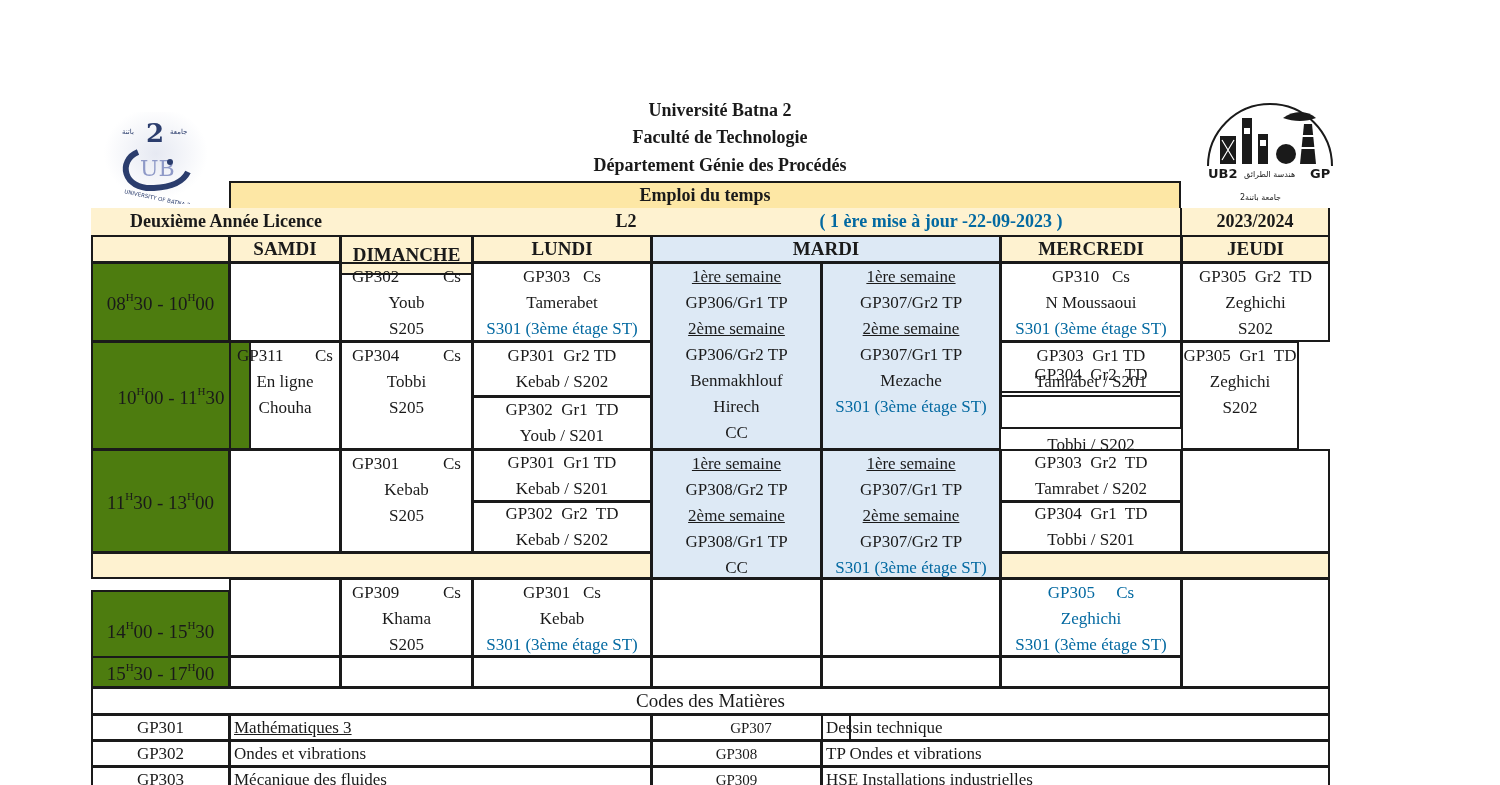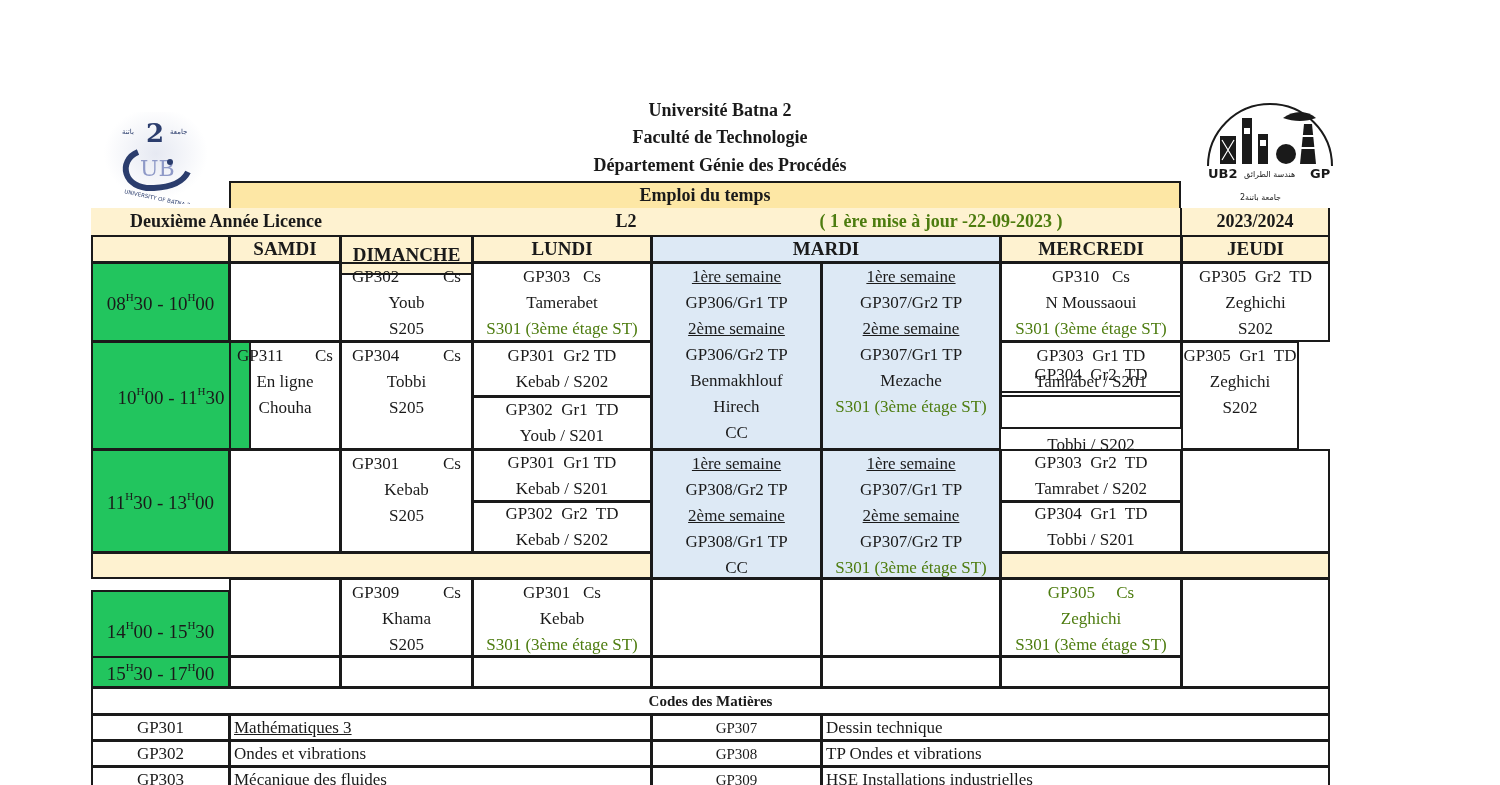--- a/index.html
+++ b/index.html
@@ -11,34 +11,34 @@
 
     .hdr-line { position: absolute; left: 440px; width: 560px; text-align: center; font-weight: bold; font-size: 18px; }
 
     .logo-left { left: 104px; top: 112px; width: 104px; height: 92px; }
     .logo-right { left: 1198px; top: 96px; width: 140px; height: 110px; }
 
     .band-emploi { left: 229px; top: 181px; width: 952px; height: 27px; background: #fde7a5; border: 2px solid #1a1a1a; border-bottom: none; font-weight: bold; font-size: 18px; }
     .band-info { left: 91px; top: 208px; width: 1239px; height: 27px; background: #fef2d0; font-weight: bold; font-size: 18px; }
     .band-info .cell { position: absolute; top: 0; height: 27px; display: flex; align-items: center; justify-content: center; }
     .band-info .sep { position: absolute; top: 0; width: 2px; height: 27px; background: #1a1a1a; }
-    .red { color: #4d7c0f; }
+    .red { color: #0369a1; }
 
     .grid { position: absolute; left: 91px; top: 235px; width: 1239px; height: 550px; padding-left: 45px; }
     .c { position: absolute; border: 1px solid #1a1a1a; display: flex; flex-direction: column; align-items: center; justify-content: center; text-align: center; font-size: 17px; line-height: 26px; }
     .thick { border-width: 2px; }
     .day { background: #fef2d0; font-weight: bold; font-size: 19px; }
     .mardi { background: #dde9f5; }
-    .time { background: #22c55e; font-size: 19px; }
+    .time { background: #4d7c0f; font-size: 19px; }
     .time sup { font-size: 11px; position: relative; top: -2px; }
     .pause { background: #fef2d0; }
     .u { text-decoration: underline; }
     .top-al { justify-content: flex-start; }
     .spread { width: 100%; display: flex; justify-content: space-between; padding: 0 10px; }
-    .codes-title { font-weight: bold; font-size: 15px; }
+    .codes-title { font-weight: normal; font-size: 19px; }
     .code { font-size: 17px; }
     .code-sm { font-size: 15px; }
     .desc { justify-content: center; align-items: flex-start; padding-left: 3px; font-size: 17px; }
   </style>
 </head>
 <body>
 
 <div class="hdr-line" style="top:100px;">Université Batna 2</div>
 <div class="hdr-line" style="top:127px;">Faculté de Technologie</div>
 <div class="hdr-line" style="top:155px;">Département Génie des Procédés</div>
@@ -273,21 +273,21 @@
   <div class="c thick" style="left:249px; top:421px; width:133px; height:32px;"></div>
   <div class="c thick" style="left:381px; top:421px; width:180px; height:32px;"></div>
   <div class="c thick" style="left:560px; top:421px; width:171px; height:32px;"></div>
   <div class="c thick" style="left:730px; top:421px; width:180px; height:32px;"></div>
   <div class="c thick" style="left:909px; top:421px; width:182px; height:32px;"></div>
 
   <div class="c thick codes-title" style="left:0; top:452px; width:1239px; height:28px;">Codes des Matières</div>
 
   <div class="c thick code" style="left:0; top:479px; width:139px; height:27px;">GP301</div>
   <div class="c thick desc" style="left:138px; top:479px; width:423px; height:27px;text-decoration:underline;">Mathématiques 3</div>
-  <div class="c thick code-sm" style="left:560px; top:479px; width:171px; height:27px;">GP307</div>
+  <div class="c thick code-sm" style="left:560px; top:479px; width:200px; height:27px;">GP307</div>
   <div class="c thick desc" style="left:730px; top:479px; width:509px; height:27px;">Dessin technique</div>
 
   <div class="c thick code" style="left:0; top:505px; width:139px; height:27px;">GP302</div>
   <div class="c thick desc" style="left:138px; top:505px; width:423px; height:27px;">Ondes et vibrations</div>
   <div class="c thick code-sm" style="left:560px; top:505px; width:171px; height:27px;">GP308</div>
   <div class="c thick desc" style="left:730px; top:505px; width:509px; height:27px;">TP Ondes et vibrations</div>
 
   <div class="c thick code" style="left:0; top:531px; width:139px; height:27px;">GP303</div>
   <div class="c thick desc" style="left:138px; top:531px; width:423px; height:27px;">Mécanique des fluides</div>
   <div class="c thick code-sm" style="left:560px; top:531px; width:171px; height:27px;">GP309</div>

